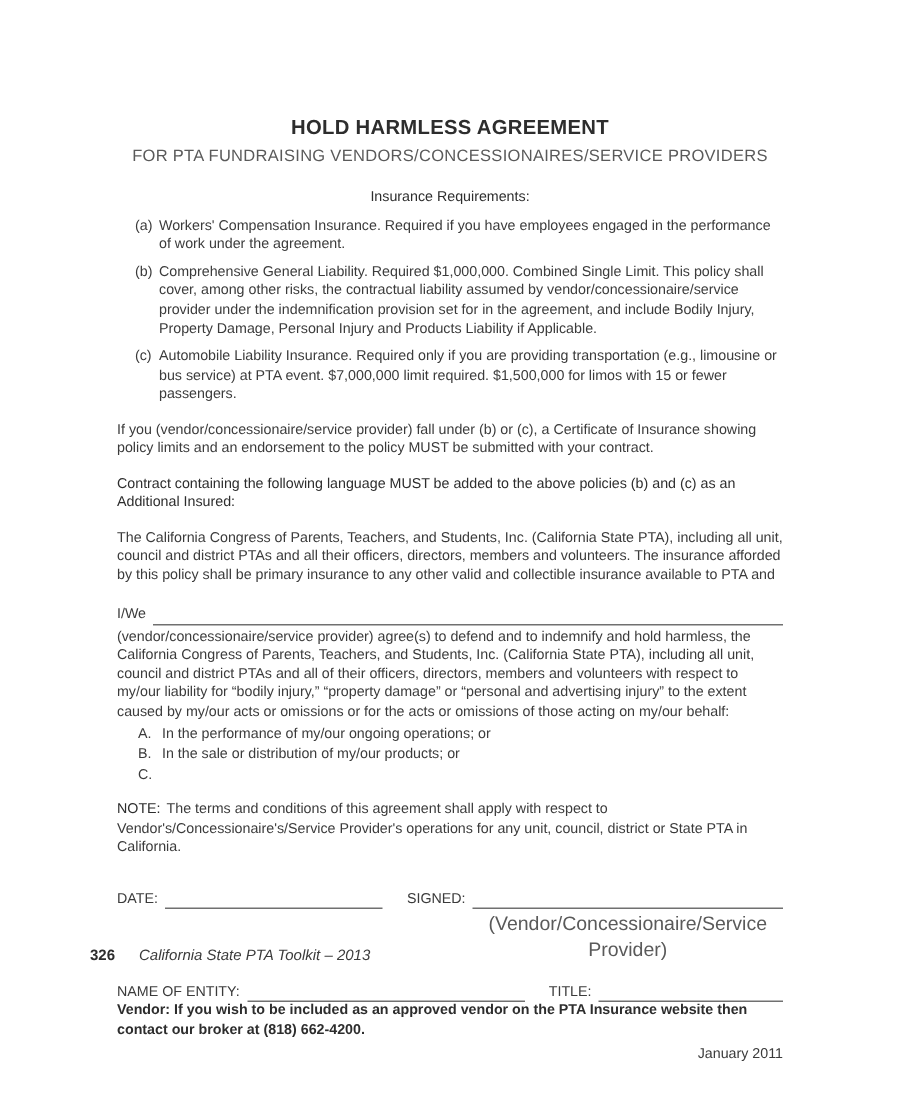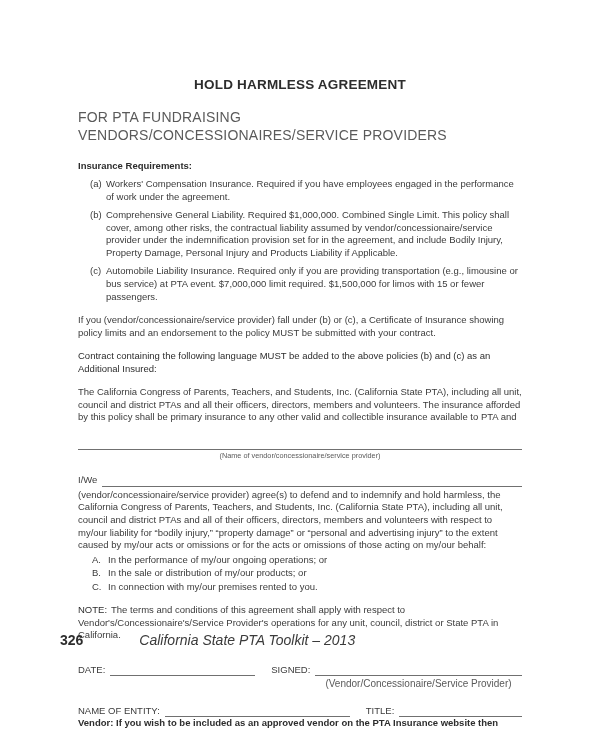--- a/index.html
+++ b/index.html
@@ -22,27 +22,27 @@
     line-height: 1.32;
   }
   .doc-title {
     text-align: center;
     font-size: 13.5px;
     font-weight: bold;
     color: #2d2d2d;
     letter-spacing: 0.2px;
   }
   .doc-subtitle {
-    text-align: left;
-    font-size: 14px;
+    text-align: center;
+    font-size: 11px;
     color: #5a5a5a;
-    margin-top: 14px;
+    margin-top: 3px;
     letter-spacing: 0.2px;
   }
-  .heading { font-weight: bold; color: #2d2d2d; margin-top: 15px; }
+  .heading { font-weight: normal; color: #2d2d2d; margin-top: 15px; text-align: center; }
   .item { display: flex; margin-top: 6px; padding-left: 12px; }
   .item-label { width: 16px; flex: none; }
   .item-text { flex: 1; }
   .para { margin-top: 11px; }
   .bold { font-weight: normal; color: #2d2d2d; }
   .name-line-block { margin-top: 16px; }
   .name-line { display: block; width: 100%; height: 10px; border-bottom: 1px solid #707070; }
   .caption { font-size: 7.3px; color: #5a5a5a; text-align: center; margin-top: 1px; }
   .iwe-row { display: flex; align-items: flex-end; margin-top: 14px; justify-content: space-between; }
   .iwe-label { flex: none; margin-right: 5px; }
@@ -50,31 +50,30 @@
   .sublist { margin-top: 2px; }
   .sublist-item { display: flex; padding-left: 14px; margin-top: 1px; }
   .sublist-label { width: 16px; flex: none; }
   .field-row { display: flex; align-items: flex-end; margin-top: 22px; }
   .field-label { flex: none; margin-right: 5px; white-space: nowrap; }
   .fline { height: 11px; border-bottom: 1px solid #707070; }
   .w145 { width: 145px; flex: none; }
   .w185 { width: 185px; flex: none; }
   .grow { flex: 1; }
   .gap { width: 16px; flex: none; }
-  .signed-caption { margin-left: 237px; width: 207px; text-align: center; margin-top: 1px; font-size: 10px; color: #5a5a5a; }
+  .signed-caption { margin-left: 237px; width: 207px; text-align: center; margin-top: 1px; font-size: 13px; color: #5a5a5a; }
   .vendor-para { font-weight: bold; color: #2d2d2d; }
   .date-issued { text-align: right; margin-top: 4px; }
   .footer {
     position: absolute;
     left: 60px;
     top: 632px;
     display: flex;
     align-items: center;
-    font-size: 14px;
-    gap: 40px;
+    font-size: 10px;
   }
   .footer-page { font-weight: bold; color: #2d2d2d; margin-right: 16px; }
   .footer-toolkit { font-style: italic; color: #3b3b3b; }
 </style>
 </head>
 <body>
 
 <div class="page">
   <div class="content">
 
@@ -95,44 +94,39 @@
       <span class="item-label">(c)</span>
       <div class="item-text">Automobile Liability Insurance. Required only if you are providing transportation (e.g., limousine or bus service) at PTA event. $7,000,000 limit required. $1,500,000 for limos with 15 or fewer passengers.</div>
     </div>
 
     <div class="para">If you (vendor/concessionaire/service provider) fall under (b) or (c), a Certificate of Insurance showing policy limits and an endorsement to the policy MUST be submitted with your contract.</div>
 
     <div class="para bold">Contract containing the following language MUST be added to the above policies (b) and (c) as an Additional Insured:</div>
 
     <div class="para">The California Congress of Parents, Teachers, and Students, Inc. (California State PTA), including all unit, council and district PTAs and all their officers, directors, members and volunteers. The insurance afforded by this policy shall be primary insurance to any other valid and collectible insurance available to PTA and</div>
 
-    <div class="name-line-block">
-      <span class="name-line"></span>
-      <div class="caption">(Name of vendor/concessionaire/service provider)</div>
-    </div>
 
     <div class="iwe-row">
       <span class="iwe-label">I/We</span>
       <span class="flex-line"></span>
     </div>
 
     <div style="margin-top:2px;">(vendor/concessionaire/service provider) agree(s) to defend and to indemnify and hold harmless, the California Congress of Parents, Teachers, and Students, Inc. (California State PTA), including all unit, council and district PTAs and all of their officers, directors, members and volunteers with respect to my/our liability for “bodily injury,” “property damage” or “personal and advertising injury” to the extent caused by my/our acts or omissions or for the acts or omissions of those acting on my/our behalf:</div>
 
     <div class="sublist">
       <div class="sublist-item">
         <span class="sublist-label">A.</span>
         <div>In the performance of my/our ongoing operations; or</div>
       </div>
       <div class="sublist-item">
         <span class="sublist-label">B.</span>
         <div>In the sale or distribution of my/our products; or</div>
       </div>
       <div class="sublist-item">
         <span class="sublist-label">C.</span>
-        <div>In connection with my/our premises rented to you.</div>
       </div>
     </div>
 
     <div class="para">
       <span class="bold" style="margin-right:4px;">NOTE:</span><span>The terms and conditions of this agreement shall apply with respect to Vendor's/Concessionaire's/Service Provider's operations for any unit, council, district or State PTA in California.</span>
     </div>
 
     <div class="field-row">
       <span class="field-label">DATE:</span>
       <span class="fline w145"></span>

